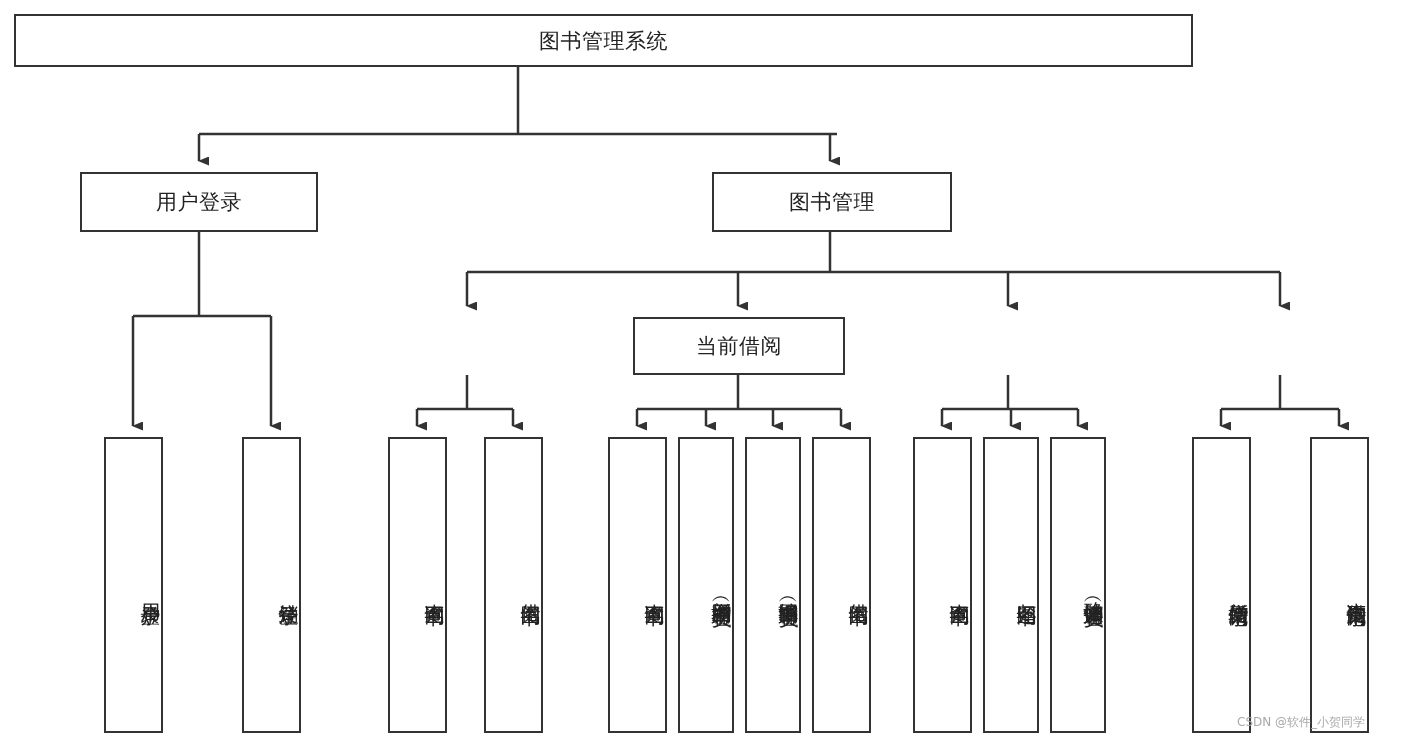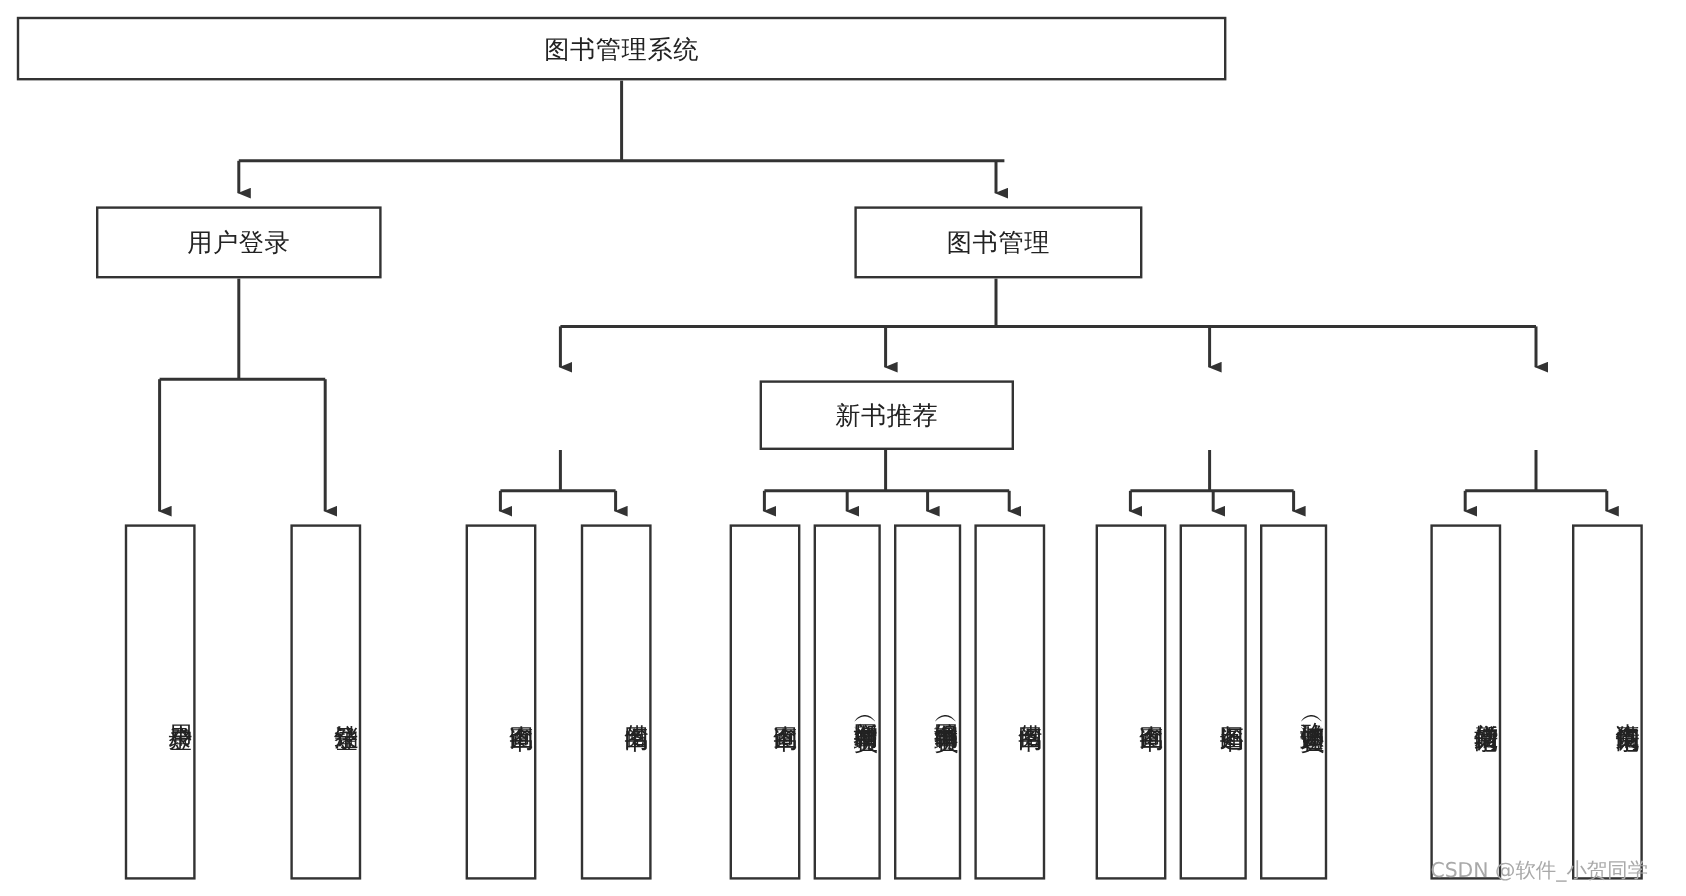--- a/index.html
+++ b/index.html
@@ -51,24 +51,25 @@
   }
   .node.vert .vlabel {
     writing-mode: vertical-rl;
     text-orientation: upright;
     white-space: nowrap;
   }
   #watermark {
     position: absolute;
     left: 1192px;
     top: 714px;
-    font-size: 17px;
+    font-size: 12px;
     color: #a9a9a9;
     white-space: nowrap;
     font-family: "DejaVu Sans", "Liberation Sans", sans-serif;
+    padding-left: 45px;
   }
 </style>
 </head>
 <body>
 
 <div id="canvas">
 
   <svg class="edges" viewBox="0 0 1405 747">
     <defs>
       <marker id="arrow" markerWidth="9" markerHeight="11" refX="4.5" refY="10" orient="auto" markerUnits="userSpaceOnUse">
@@ -112,33 +113,33 @@
       <path d="M1011,409 L1011,426" marker-end="url(#arrow)"></path>
       <path d="M1078,409 L1078,426" marker-end="url(#arrow)"></path>
 
       <path d="M1280,375 L1280,409"></path>
       <path d="M1221,409 L1339,409"></path>
       <path d="M1221,409 L1221,426" marker-end="url(#arrow)"></path>
       <path d="M1339,409 L1339,426" marker-end="url(#arrow)"></path>
     </g>
   </svg>
 
-  <div class="node horiz" style="left:14px; top:14px; width:1008px; height:53px;">
+  <div class="node horiz" style="left:14px; top:14px; width:1179px; height:53px;">
     <span>图书管理系统</span>
   </div>
 
   <div class="node horiz" style="left:80px; top:172px; width:238px; height:60px;">
     <span>用户登录</span>
   </div>
   <div class="node horiz" style="left:712px; top:172px; width:240px; height:60px;">
     <span>图书管理</span>
   </div>
 
   <div class="node horiz" style="left:633px; top:317px; width:212px; height:58px;">
-    <span>新书推荐</span>
+    <span>当前借阅</span>
   </div>
 
   <div class="node vert" style="left:104px; top:437px; width:59px; height:296px;">
     <span class="vlabel">用户登录</span>
   </div>
   <div class="node vert" style="left:242px; top:437px; width:59px; height:296px;">
     <span class="vlabel">注销登录</span>
   </div>
 
   <div class="node vert" style="left:388px; top:437px; width:59px; height:296px;">

